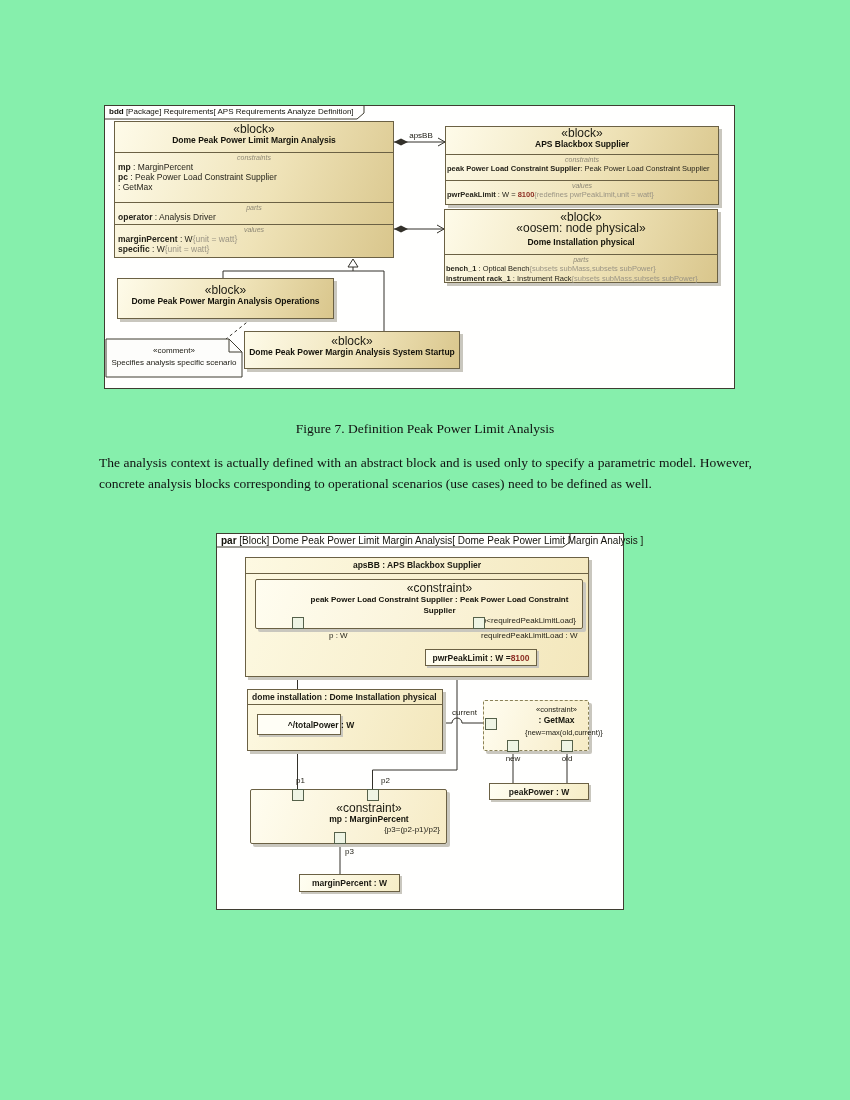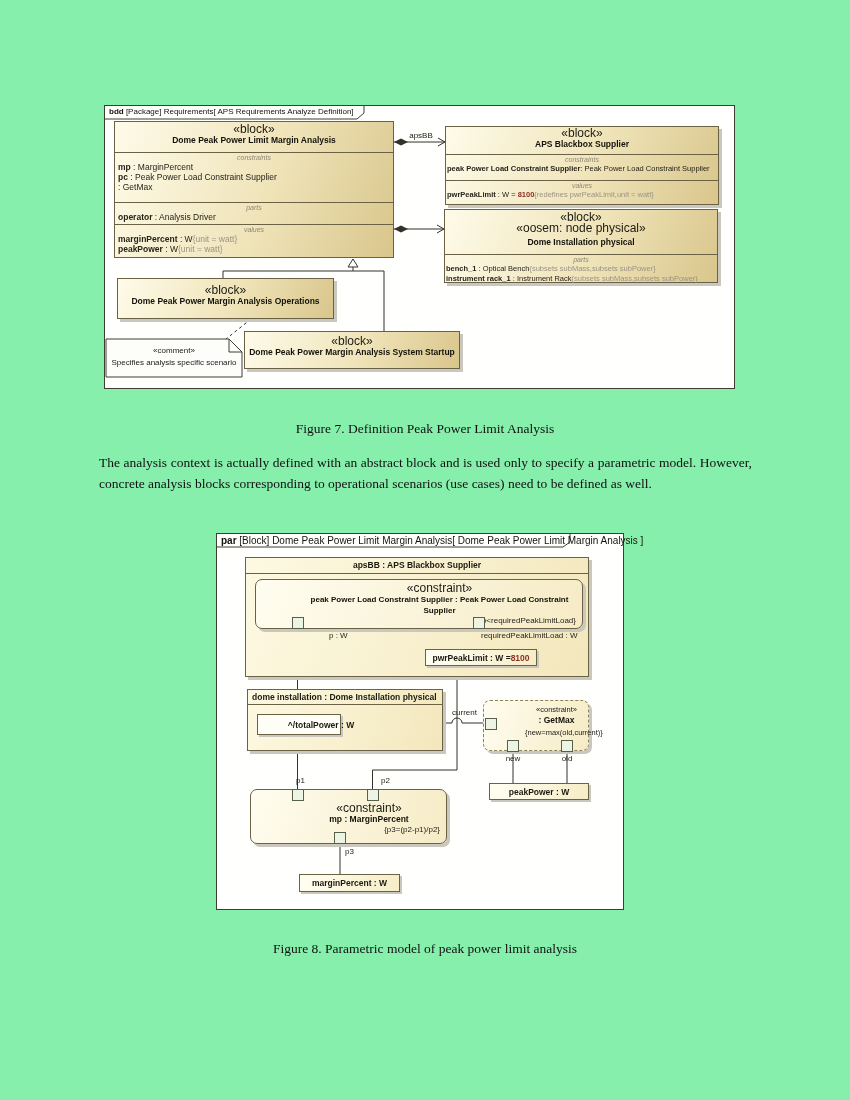--- a/index.html
+++ b/index.html
@@ -23,21 +23,21 @@
   .tline{font-size:8.5px;line-height:10px;padding-left:3px;white-space:nowrap;color:#26241b;}
   .tline.small{font-size:7.5px;}
   .tname{font-weight:bold;}
   .tnote{color:#9a9484;}
   .maroon{color:#8d2f24;font-weight:bold;}
   
   .pframe{position:absolute;border:1px solid #6b6144;box-sizing:border-box;
           background:linear-gradient(110deg,#fdf9e2 0%,#f3e7bc 100%);}
   .ptitle{font-size:8.5px;font-weight:bold;text-align:center;line-height:15px;
           border-bottom:1px solid #6b6144;white-space:nowrap;overflow:hidden;}
-  .rconstraint{position:absolute;border:1px solid #6b6144;border-radius:7px;box-sizing:border-box;
+  .rconstraint{position:absolute;border:1px solid #6b6144;border-radius:2px;box-sizing:border-box;
           background:linear-gradient(110deg,#fffdf0 0%,#f6ebc5 100%);padding-left:41px;}
   .vbox{position:absolute;border:1px solid #6b6144;box-sizing:border-box;
         background:linear-gradient(110deg,#fffef2,#f6edc6);
         display:flex;align-items:center;justify-content:center;
         font-size:8.5px;font-weight:bold;white-space:nowrap;}
   .port{position:absolute;width:12px;height:12px;box-sizing:border-box;
         background:#eef4e4;border:1px solid #55614a;}
   .plabel{position:absolute;font-size:8px;white-space:nowrap;color:#26241b;}
   .cexpr{font-size:8px;text-align:right;padding-right:6px;white-space:nowrap;color:#26241b;}
   
@@ -88,21 +88,21 @@
         <div class="tline"><span class="tname">pc</span><span> : Peak Power Load Constraint Supplier</span></div>
         <div class="tline"><span class="tname"></span><span> : GetMax</span></div>
       </div>
       <div class="bsec sep" style="top:80px;height:22px;">
         <div class="clabel">parts</div>
         <div class="tline"><span class="tname">operator</span><span> : Analysis Driver</span></div>
       </div>
       <div class="bsec sep" style="top:102px;height:35px;">
         <div class="clabel">values</div>
         <div class="tline"><span class="tname">marginPercent</span><span> : W</span><span class="tnote">{unit = watt}</span></div>
-        <div class="tline"><span class="tname">peakPower</span><span> : W</span><span class="tnote">{unit = watt}</span></div>
+        <div class="tline"><span class="tname">specific</span><span> : W</span><span class="tnote">{unit = watt}</span></div>
       </div>
     </div>
 
     <div style="position:absolute;left:291px;top:25px;width:50px;text-align:center;font-size:8px;">apsBB</div>
 
     <div class="block shadow" style="left:340px;top:20px;width:274px;height:79px;">
       <div class="bsec" style="top:0;height:27px;">
         <div class="stereo" style="margin-top:1px;">«block»</div>
         <div class="bname">APS Blackbox Supplier</div>
       </div>
@@ -213,15 +213,14 @@
     <div class="port" style="left:75px;top:255px;"></div>
     <div class="port" style="left:150px;top:255px;"></div>
     <div class="port" style="left:117px;top:298px;"></div>
     <div class="plabel" style="left:79px;top:242px;">p1</div>
     <div class="plabel" style="left:164px;top:242px;">p2</div>
     <div class="plabel" style="left:128px;top:313px;">p3</div>
 
     <div class="vbox" style="left:82px;top:340px;width:101px;height:18px;box-shadow:2px 2px 0 0 #c9c7be;">marginPercent : W</div>
   </div>
 
-  <div class="caption" style="top:941px;">Figure 8. Parametric model of peak power limit analysis</div>
 
 </div>
 
 </body></html>

